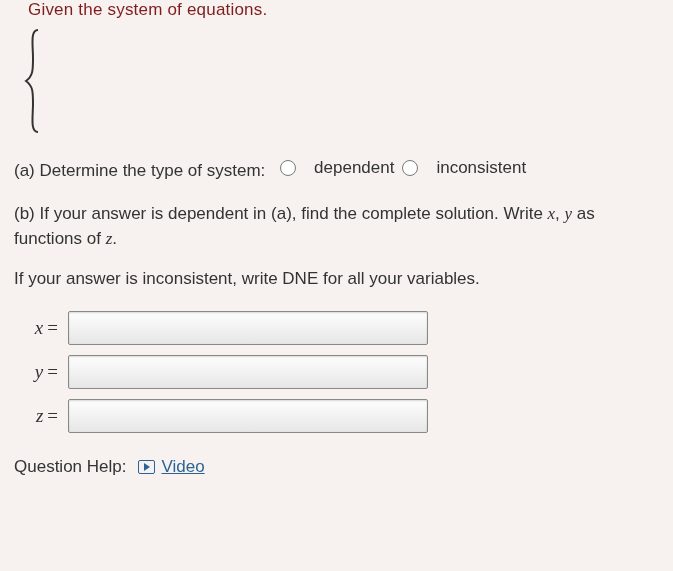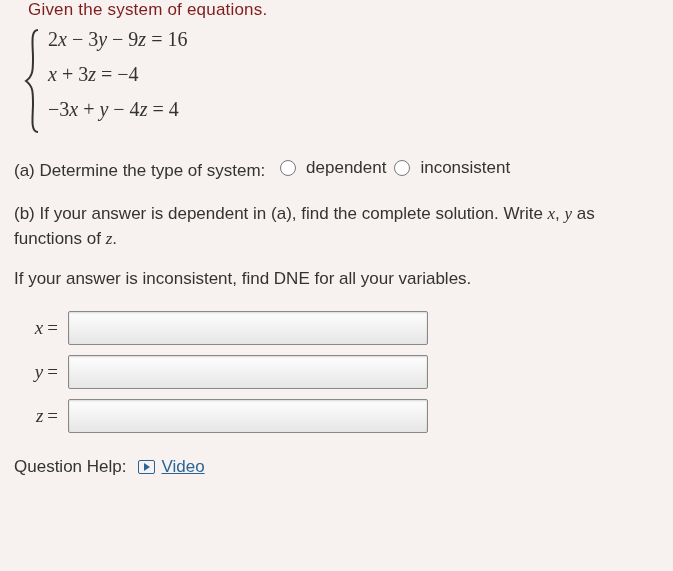--- a/index.html
+++ b/index.html
@@ -39,21 +39,21 @@
       gap: 12px;
       font-family: Georgia, 'Times New Roman', serif;
       font-size: 20px;
     }
     .eq-line .var { font-style: italic; }
     .part {
       margin: 18px 0;
       line-height: 1.45;
     }
     .radio-group { display: inline-flex; align-items: center; gap: 2px; margin-left: 4px; }
-    .radio-item { display: inline-flex; align-items: center; gap: 8px; }
+    .radio-item { display: inline-flex; align-items: center; gap: 16px; }
     .radio {
       width: 16px; height: 16px; border: 1.5px solid #777; border-radius: 50%;
       display: inline-block; background: #fff;
       margin-left: 6px; margin-right: 2px;
     }
     .instr { margin: 16px 0 22px 0; }
     .answers { margin: 12px 0 14px 0; display: flex; flex-direction: column; gap: 10px; }
     .ans-row { display: flex; align-items: center; gap: 10px; }
     .ans-label {
       font-family: Georgia, 'Times New Roman', serif;
@@ -109,31 +109,20 @@
 <body>
 
 <div class="heading-fragment">Given the system of equations.</div>
 
 <div class="equations">
   <span class="brace">
     <svg width="18" height="106" viewBox="0 0 18 106">
       <path d="M14 2 C6 2 9 18 9 30 C9 42 9 48 2 53 C9 58 9 64 9 76 C9 88 6 104 14 104" fill="none" stroke="#333" stroke-width="2"></path>
     </svg>
   </span>
-  <div class="eq-lines">
-    <div class="eq-line">
-      <span>2</span><span class="var">x</span> − 3<span class="var">y</span> − 9<span class="var">z</span> = 16
-    </div>
-    <div class="eq-line">
-      <span class="var">x</span> + 3<span class="var">z</span> = −4
-    </div>
-    <div class="eq-line">
-      −3<span class="var">x</span> + <span class="var">y</span> − 4<span class="var">z</span> = 4
-    </div>
-  </div>
 </div>
 
 <div class="part">
   <span>(a) Determine the type of system:</span>
   <span class="radio-group">
     <span class="radio-item">
       <span class="radio"></span>
       <span>dependent</span>
     </span>
     <span class="radio-item">
@@ -141,21 +130,21 @@
       <span>inconsistent</span>
     </span>
   </span>
 </div>
 
 <div class="part">
   <span>(b) If your answer is dependent in (a), find the complete solution. Write </span><span class="it">x</span><span>, </span><span class="it">y</span><span> as functions of </span><span class="it">z</span><span>.</span>
 </div>
 
 <div class="instr">
-  <span>If your answer is inconsistent, find </span><strong>DNE</strong><span> for all your variables.</span>
+  <span>If your answer is inconsistent, write </span><strong>DNE</strong><span> for all your variables.</span>
 </div>
 
 <div class="answers">
   <div class="ans-row">
     <span class="ans-label"><span>x</span><span class="eq">=</span></span>
     <input class="ans-input" type="text" value="" style="">
   </div>
   <div class="ans-row">
     <span class="ans-label"><span>y</span><span class="eq">=</span></span>
     <input class="ans-input" type="text" value="" style="">

